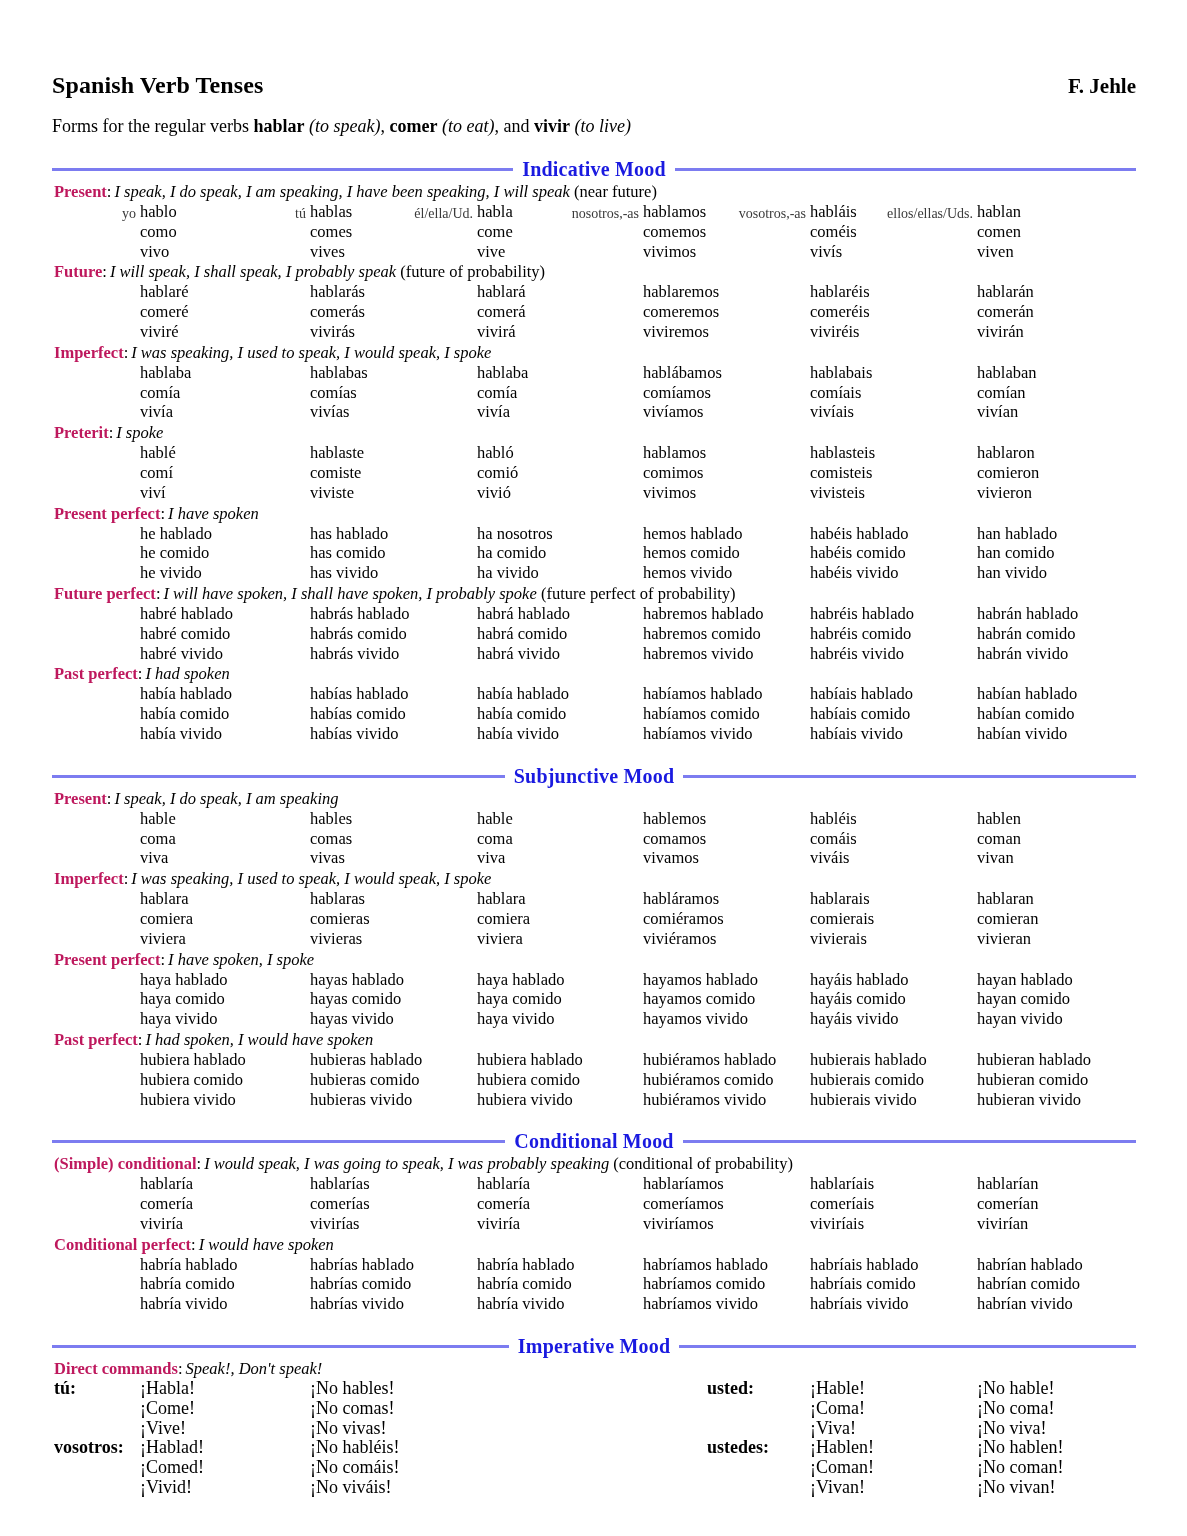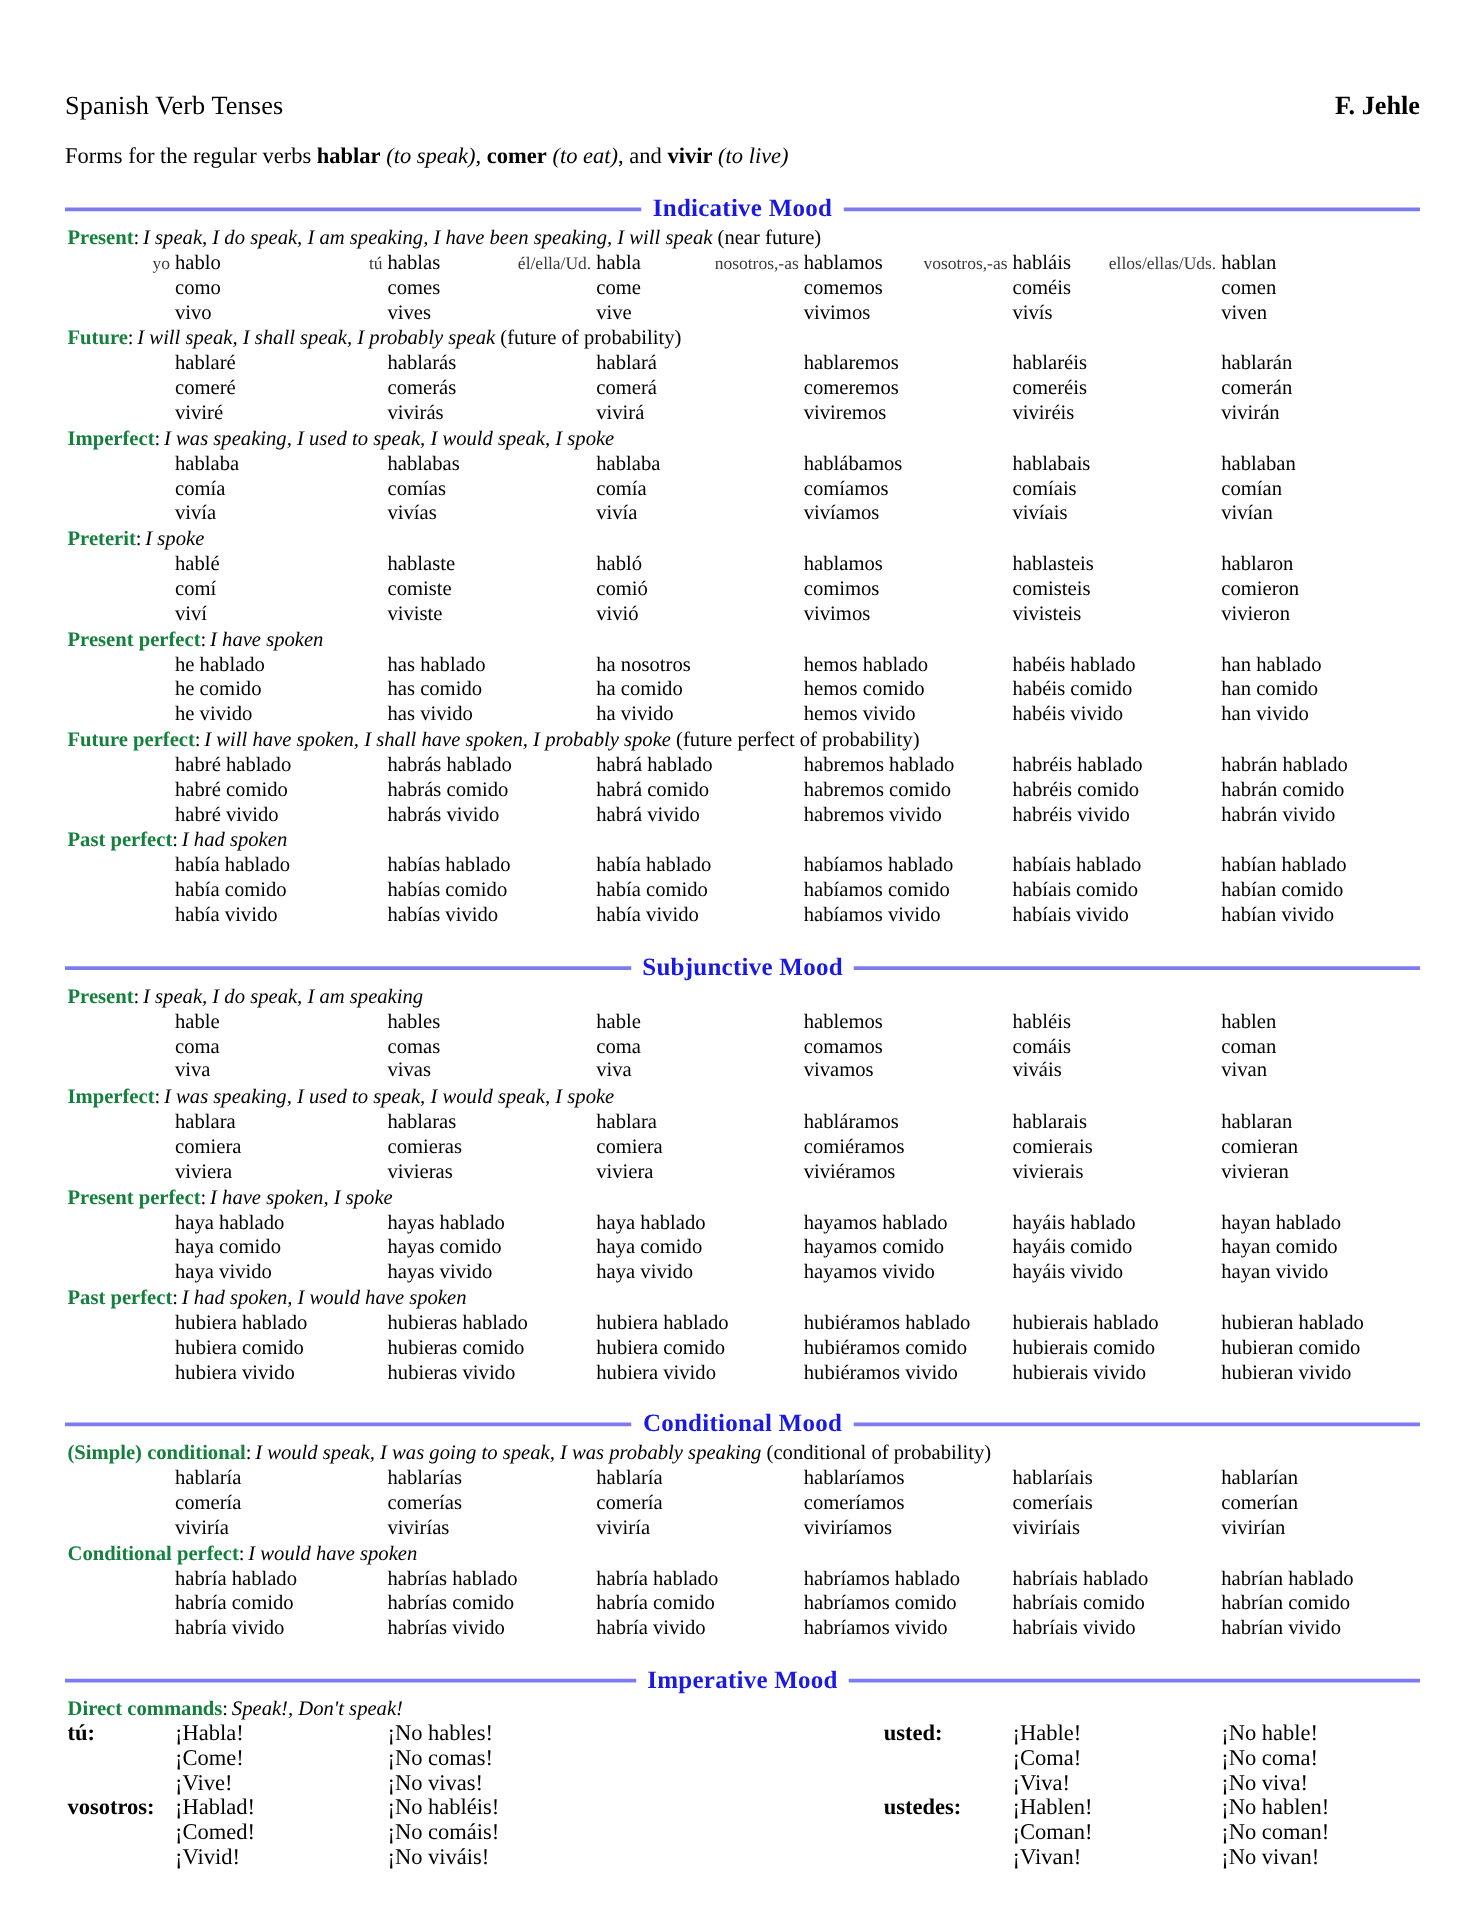--- a/index.html
+++ b/index.html
@@ -22,22 +22,22 @@
   }
 
   
   .masthead {
     display: flex;
     justify-content: space-between;
     align-items: baseline;
     padding-top: 72px;
   }
   .doc-title {
-    font-size: 21px;
-    font-weight: normal;
+    font-size: 24px;
+    font-weight: bold;
     letter-spacing: .1px;
   }
   .doc-author {
     font-size: 21px;
     font-weight: bold;
   }
   .subtitle {
     text-align: left;
     font-size: 18px;
     margin-top: 17px;
@@ -70,21 +70,21 @@
 
   
   .tense { margin-top: 1px; }
   .tense-head {
     font-size: 16.5px;
     line-height: 20px;
     white-space: nowrap;
     padding-left: 2px;
   }
   .tense-name {
-    color: #15803d;
+    color: #be185d;
     font-weight: bold;
   }
   .tense-gloss {
     font-style: italic;
     margin-left: 3px;
   }
   .tense-note { font-style: normal; margin-top: 40px; }
 
   
   .rows { }

